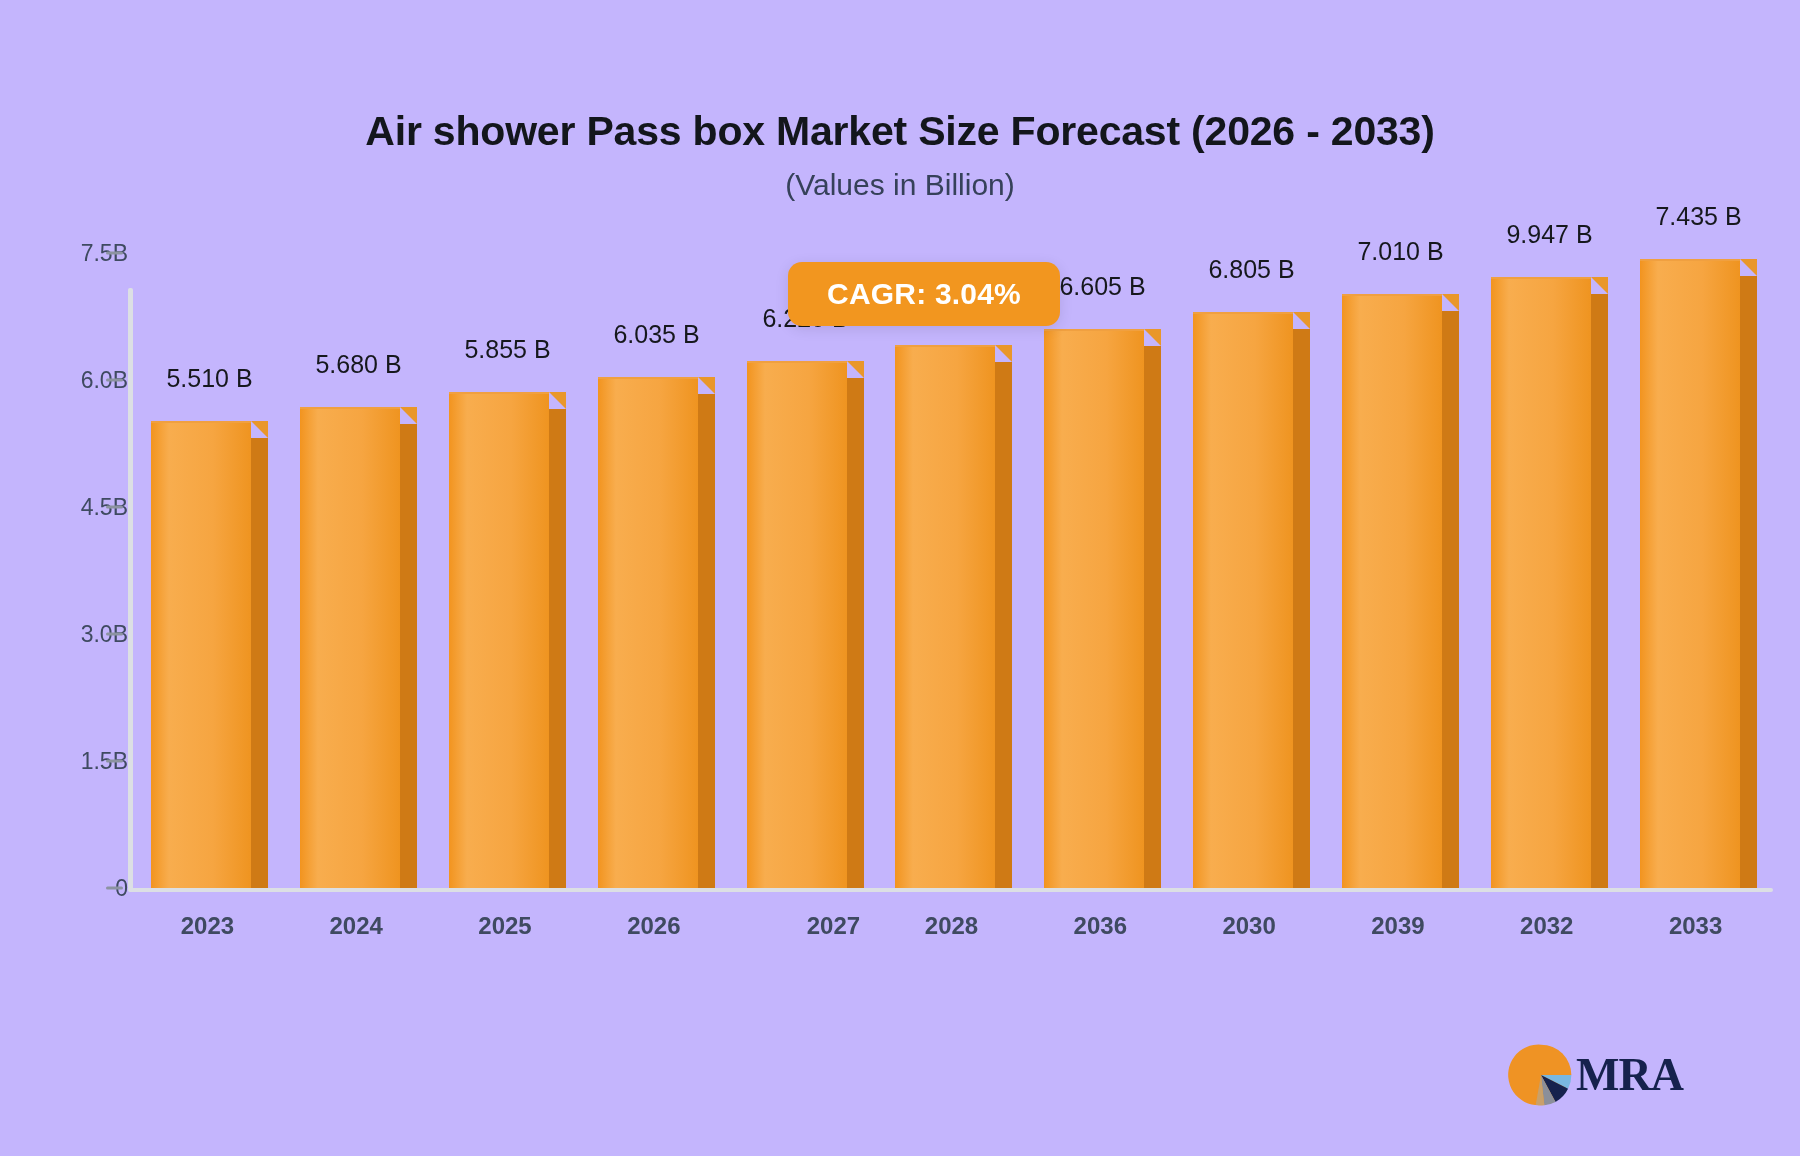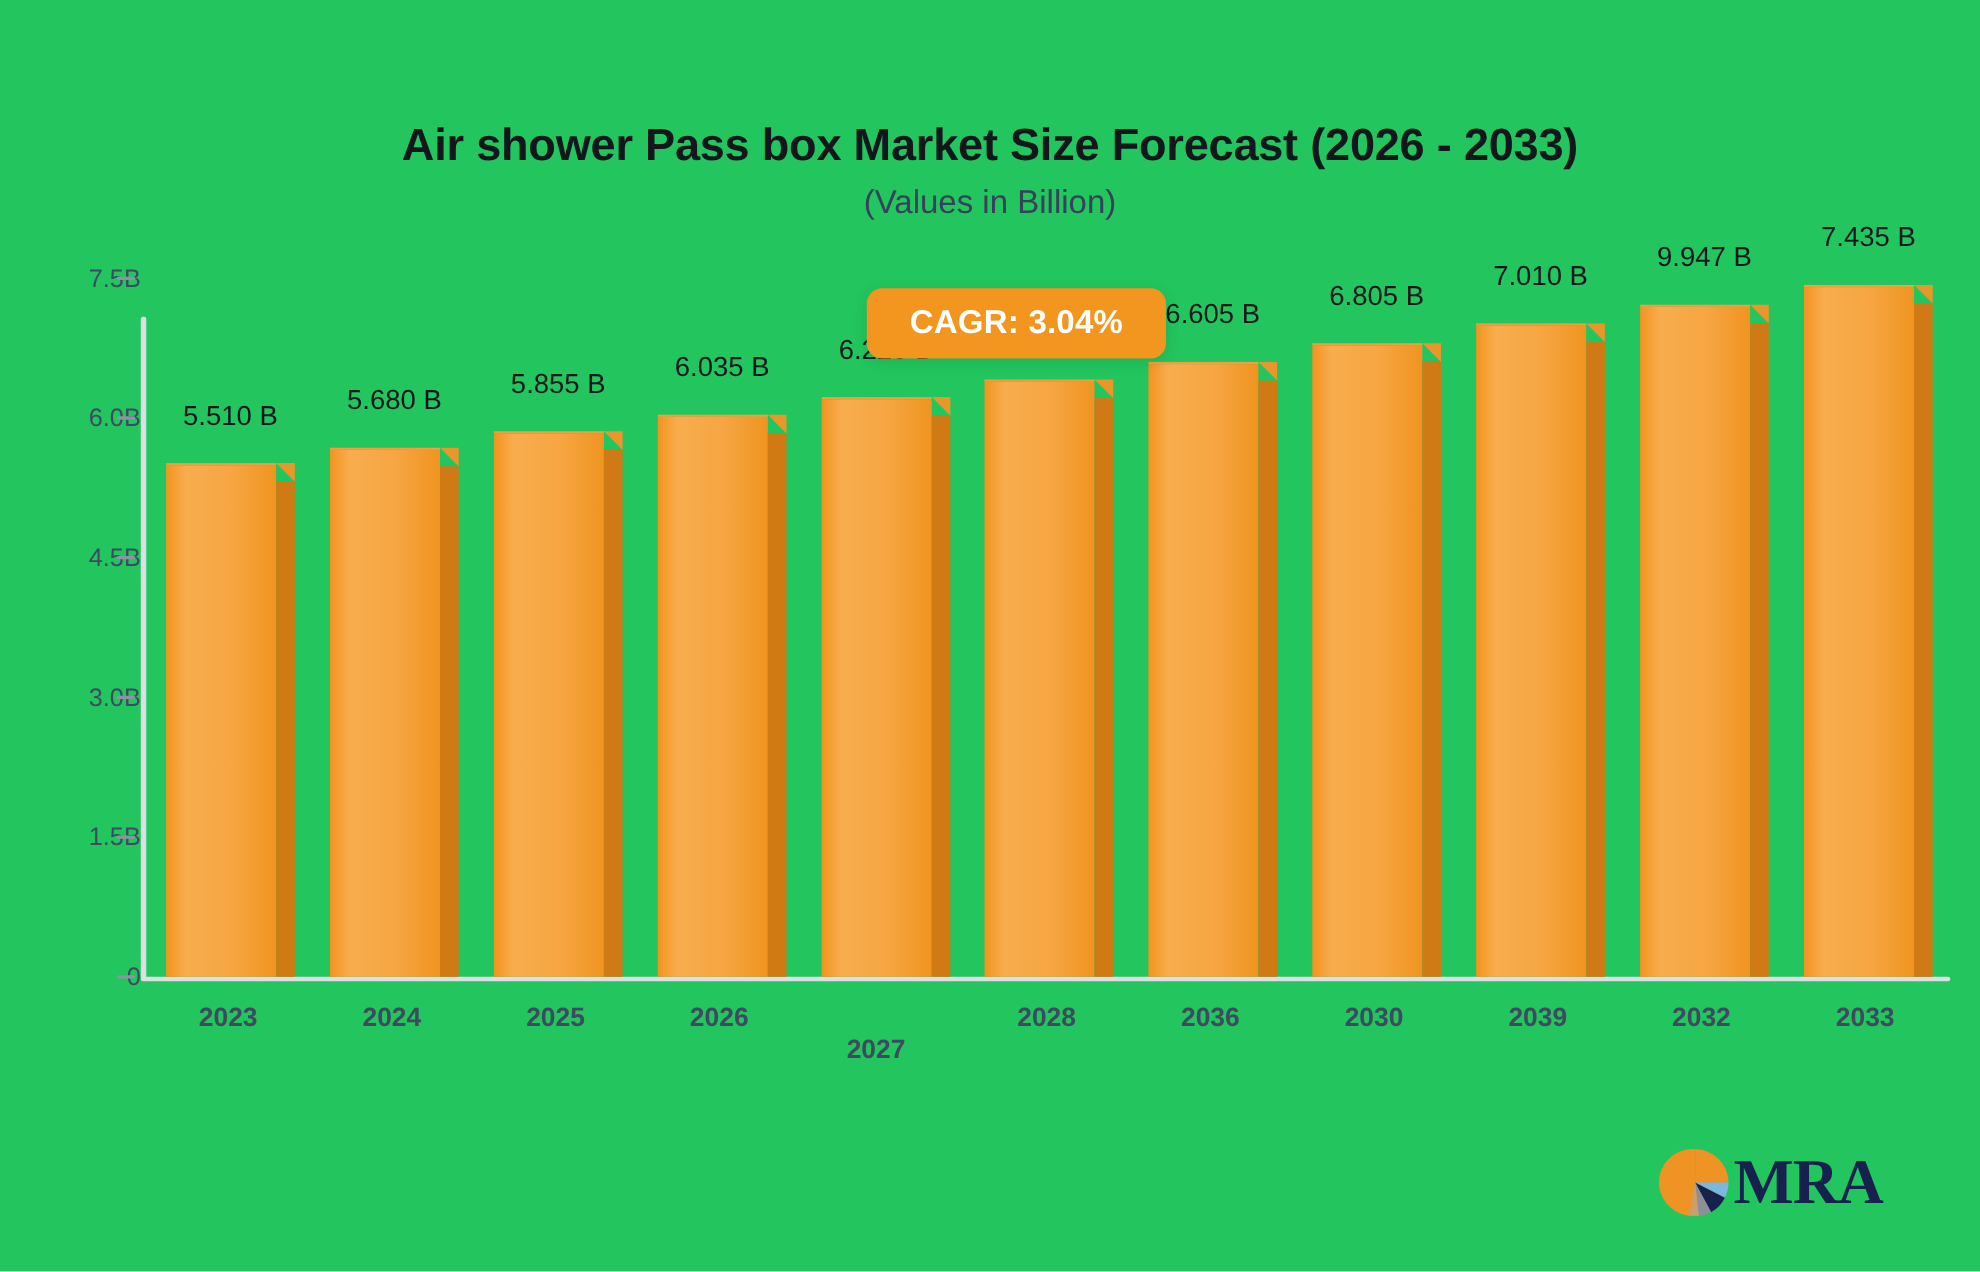--- a/index.html
+++ b/index.html
@@ -9,21 +9,21 @@
     height: 1156px;
     background: #ffffff;
     font-family: "Liberation Sans", sans-serif;
     overflow: hidden;
   }
 
   #root {
     position: relative;
     width: 1800px;
     height: 1156px;
-    background: #22c55e;
+    background: #c4b5fd;
   }
 
   
   .title {
     position: absolute;
     top: 108px;
     left: 0;
     width: 1800px;
     text-align: center;
     font-size: 41px;
@@ -158,21 +158,21 @@
     position: absolute;
     left: 1508px;
     top: 1042px;
     display: flex;
     align-items: center;
     gap: 2px;
   }
   .logo-mark { width: 66px; height: 66px; display: block; }
   .logo-text {
     font-family: "Liberation Serif", serif;
-    font-size: 58px;
+    font-size: 46px;
     font-weight: bold;
     color: #16224d;
     line-height: 0.95;
     letter-spacing: -1px;
   }
 </style>
 </head>
 <body>
 
 <div id="root">
@@ -263,21 +263,21 @@
         <div class="bar-side" style="left: 100px; height: 612px;"></div>
         <div class="bar-top" style="left: 100px; top: 0px; border-width: 0px 17px 17px 0px; border-color: transparent rgb(233, 151, 42) transparent transparent; width: 0px;"></div>
       </div>
       <div class="bar-label" style="width: 160px; left: 1618.5px; top: 202px;">7.435 B</div>
     </div>
   <div id="xticks-layer">
       <div class="xtick" style="width: 148.818px; left: 133px;">2023</div>
       <div class="xtick" style="width: 148.818px; left: 281.818px;">2024</div>
       <div class="xtick" style="width: 148.818px; left: 430.636px;">2025</div>
       <div class="xtick" style="width: 148.818px; left: 579.455px;">2026</div>
-      <div class="xtick" style="width: 148.818px; left: 722px; margin-top: 29px;">2027</div>
+      <div class="xtick" style="width: 148.818px; left: 759px;">2027</div>
       <div class="xtick" style="width: 148.818px; left: 877.091px;">2028</div>
       <div class="xtick" style="width: 148.818px; left: 1025.91px;">2036</div>
       <div class="xtick" style="width: 148.818px; left: 1174.73px;">2030</div>
       <div class="xtick" style="width: 148.818px; left: 1323.55px;">2039</div>
       <div class="xtick" style="width: 148.818px; left: 1472.36px;">2032</div>
       <div class="xtick" style="width: 148.818px; left: 1621.18px;">2033</div>
     </div>
 
   <div class="cagr-badge">CAGR: 3.04%</div>
 

